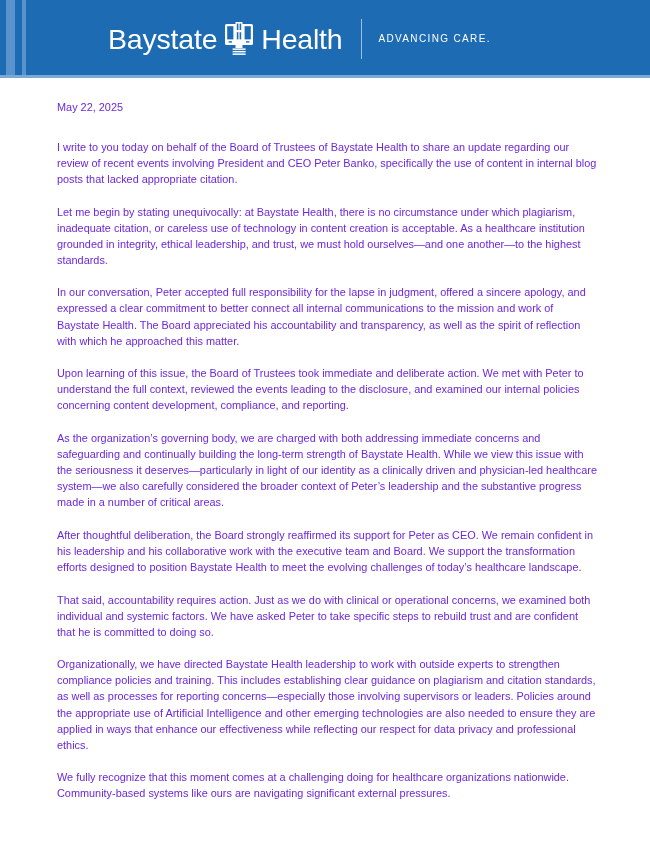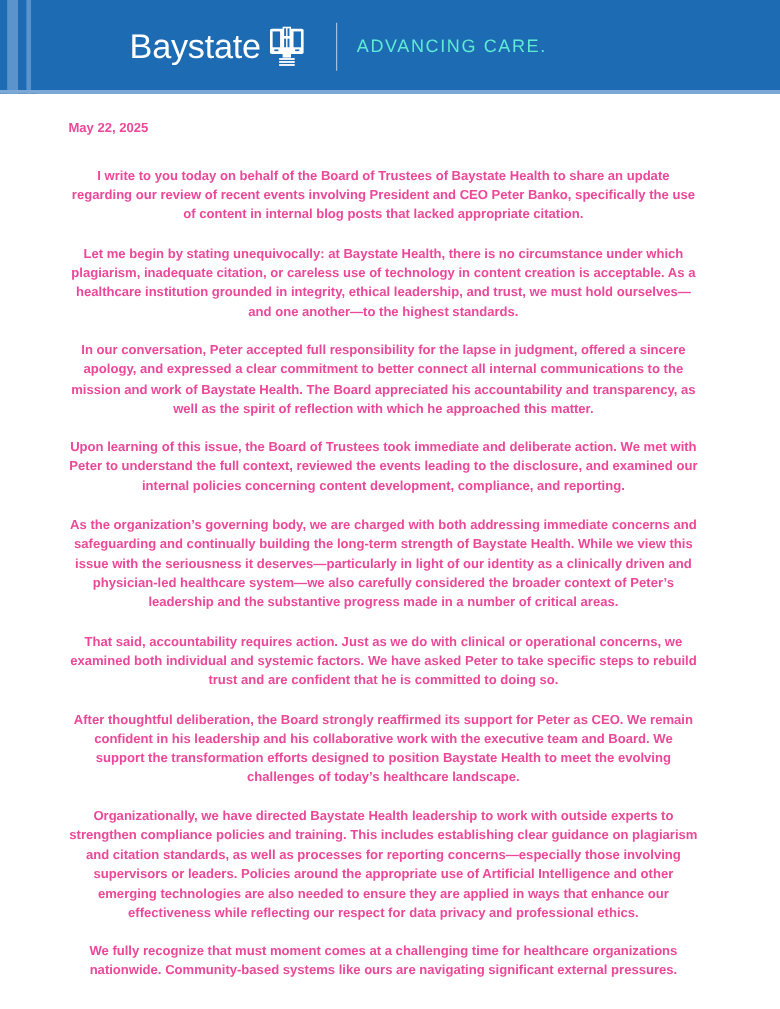--- a/index.html
+++ b/index.html
@@ -69,48 +69,47 @@
   .logo-mark svg { display: block; }
 
   .tagline-divider {
     width: 1px;
     height: 40px;
     background: #9cc0de;
     margin: 0 16px 0 19px;
     flex: 0 0 auto;
   }
   .tagline {
-    color: #5eead4;
-    font-size: 15px;
+    color: #ffffff;
+    font-size: 10px;
     letter-spacing: 1.35px;
     line-height: 1.65;
     white-space: nowrap;
   }
 
   
   .letter {
-    padding: 22px 68px 0 57px;
-    color: #ec4899;
-    font-weight: bold;
+    padding: 22px 52px 0 57px;
+    color: #6d28d9;
   }
   .date {
     font-size: 10.9px;
     line-height: 1.45;
     margin: 0 0 23px 0;
   }
   .salutation {
     font-size: 10.9px;
     line-height: 1.45;
     margin: 0 0 24px 0;
   }
   .para {
     font-size: 10.9px;
     line-height: 1.475;
     margin: 0 0 16.5px 0;
-    text-align: center;
+    text-align: left;
   }
 </style>
 </head>
 <body>
 
 <div class="letterhead">
 
   <div class="stripes">
     <div class="stripe stripe-a"></div>
     <div class="stripe stripe-b"></div>
@@ -139,20 +138,21 @@
 
         <rect x="4.6" y="19.2" width="3.4" height="1.4" fill="#1d6cb3"></rect>
         <rect x="22" y="19.2" width="3.4" height="1.4" fill="#1d6cb3"></rect>
 
         <rect x="8.6" y="26.4" width="13" height="1.5" fill="#ffffff"></rect>
         <rect x="8.6" y="28.9" width="13" height="1.5" fill="#ffffff"></rect>
         <rect x="8.6" y="31.4" width="13" height="1.5" fill="#ffffff"></rect>
       </svg>
     </span>
 
+    <span class="wordmark">Health</span>
 
     <span class="tagline-divider"></span>
 
     <div class="tagline">
       <div>ADVANCING CARE.</div>
     </div>
 
   </div>
 
   <div class="letterhead-underline"></div>
@@ -161,18 +161,18 @@
 <div class="letter">
 
   <p class="date">May 22, 2025</p>
 
 
   <p class="para">I write to you today on behalf of the Board of Trustees of Baystate Health to share an update regarding our review of recent events involving President and CEO Peter Banko, specifically the use of content in internal blog posts that lacked appropriate citation.</p>
   <p class="para">Let me begin by stating unequivocally: at Baystate Health, there is no circumstance under which plagiarism, inadequate citation, or careless use of technology in content creation is acceptable. As a healthcare institution grounded in integrity, ethical leadership, and trust, we must hold ourselves—and one another—to the highest standards.</p>
   <p class="para">In our conversation, Peter accepted full responsibility for the lapse in judgment, offered a sincere apology, and expressed a clear commitment to better connect all internal communications to the mission and work of Baystate Health. The Board appreciated his accountability and transparency, as well as the spirit of reflection with which he approached this matter.</p>
   <p class="para">Upon learning of this issue, the Board of Trustees took immediate and deliberate action. We met with Peter to understand the full context, reviewed the events leading to the disclosure, and examined our internal policies concerning content development, compliance, and reporting.</p>
   <p class="para">As the organization’s governing body, we are charged with both addressing immediate concerns and safeguarding and continually building the long-term strength of Baystate Health. While we view this issue with the seriousness it deserves—particularly in light of our identity as a clinically driven and physician-led healthcare system—we also carefully considered the broader context of Peter’s leadership and the substantive progress made in a number of critical areas.</p>
+  <p class="para">After thoughtful deliberation, the Board strongly reaffirmed its support for Peter as CEO. We remain confident in his leadership and his collaborative work with the executive team and Board.  We support the transformation efforts designed to position Baystate Health to meet the evolving challenges of today’s healthcare landscape.</p>
   <p class="para">That said, accountability requires action. Just as we do with clinical or operational concerns, we examined both individual and systemic factors. We have asked Peter to take specific steps to rebuild trust and are confident that he is committed to doing so.</p>
-  <p class="para">After thoughtful deliberation, the Board strongly reaffirmed its support for Peter as CEO. We remain confident in his leadership and his collaborative work with the executive team and Board.  We support the transformation efforts designed to position Baystate Health to meet the evolving challenges of today’s healthcare landscape.</p>
   <p class="para">Organizationally, we have directed Baystate Health leadership to work with outside experts to strengthen compliance policies and training. This includes establishing clear guidance on plagiarism and citation standards, as well as processes for reporting concerns—especially those involving supervisors or leaders. Policies around the appropriate use of Artificial Intelligence and other emerging technologies are also needed to ensure they are applied in ways that enhance our effectiveness while reflecting our respect for data privacy and professional ethics.</p>
-  <p class="para">We fully recognize that must moment comes at a challenging time for healthcare organizations nationwide. Community-based systems like ours are navigating significant external pressures.</p>
+  <p class="para">We fully recognize that this moment comes at a challenging doing for healthcare organizations nationwide. Community-based systems like ours are navigating significant external pressures.</p>
 
 </div>
 
 </body></html>

